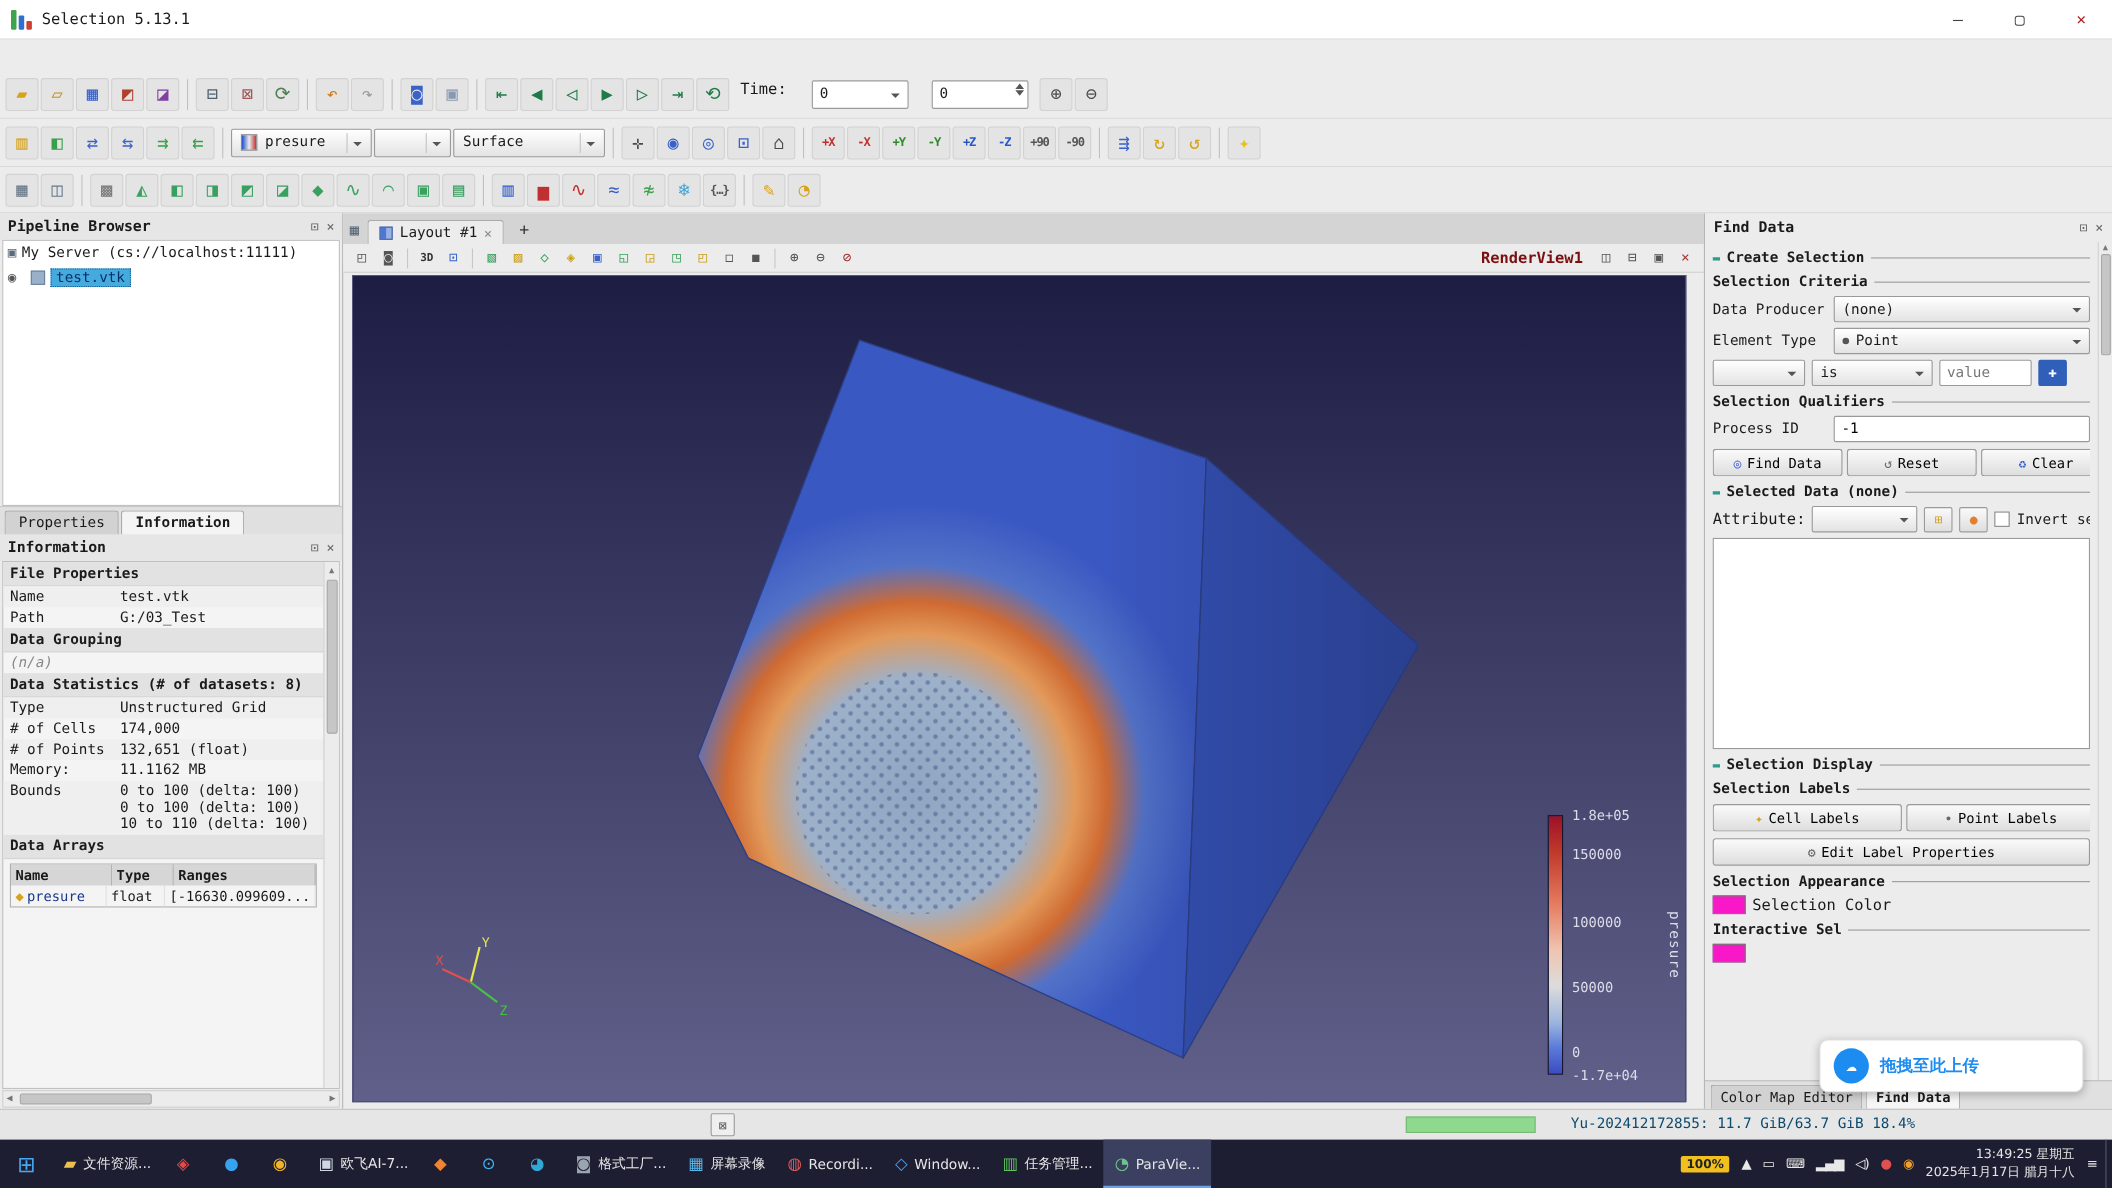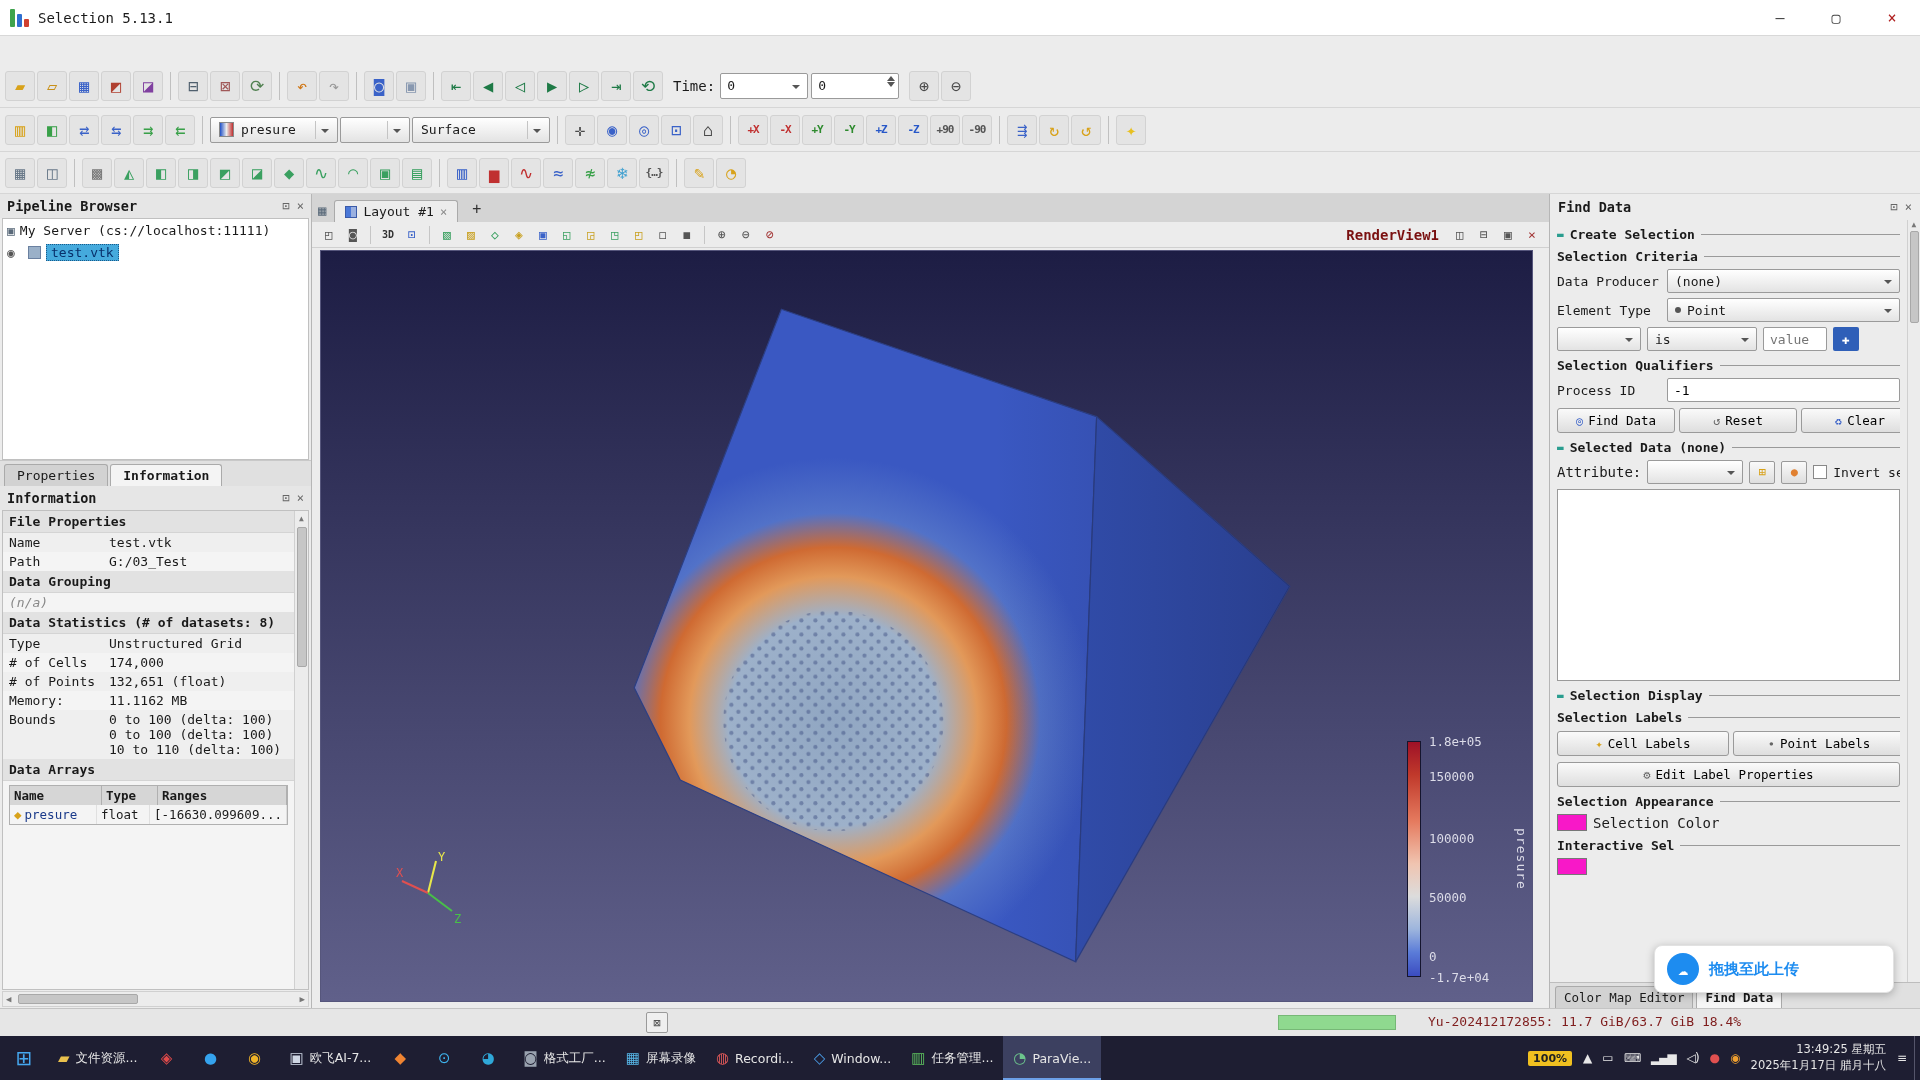--- a/index.html
+++ b/index.html
@@ -26,21 +26,21 @@
   #tb1{top:64px;height:44px}
   #tb2{top:108px;height:44px}
   #tb3{top:152px;height:42px}
   .ticon{width:30px;height:30px;display:inline-flex;align-items:center;justify-content:center;font-size:17px;border-radius:3px;flex:0 0 auto;background:#e4e4e4;border:1px solid #d2d2d2}
   .ticon.tx{font-size:11px;font-weight:bold;letter-spacing:-1px}
   .tsep{width:1px;height:28px;background:#c0c0c0;margin:0 5px;flex:0 0 auto}
   .combo{height:26px;background:linear-gradient(#ffffff,#e3e3e3);border:1px solid #9a9a9a;border-radius:2px;display:inline-flex;align-items:center;padding:0 26px 0 8px;position:relative;font-size:13px;flex:0 0 auto;white-space:nowrap}
   .combo::after{content:"";position:absolute;right:8px;top:11px;border:4px solid transparent;border-top-color:#555}
   .combo::before{content:"";position:absolute;right:21px;top:3px;bottom:3px;border-left:1px solid #c4c4c4}
   .cic{width:15px;height:15px;margin-right:7px;background:linear-gradient(90deg,#2050c8,#ececec,#c03030);border:1px solid #888;flex:0 0 auto}
-  .time-group{display:flex;align-items:center;gap:3px;margin:0 8px}
+  .time-group{display:flex;align-items:flex-start;gap:21px;margin:0 8px}
   .tlabel{font-size:14px;margin-right:2px}
   .spin{height:26px;width:88px;background:#fff;border:1px solid #9a9a9a;border-radius:2px;display:inline-flex;align-items:center;padding:0 6px;position:relative;font-size:13px}
   .spin.dd::after{content:"";position:absolute;right:7px;top:11px;border:4px solid transparent;border-top-color:#555}
   .ud{position:absolute;right:3px;top:2px;display:flex;flex-direction:column;gap:1px}
   .ud i{width:0;height:0;border:4px solid transparent}
   .ud .up{border-bottom:5px solid #555;border-top:none}
   .ud .dn{border-top:5px solid #555;border-bottom:none}
 
   
   .main{position:absolute;top:194px;left:0;right:0;bottom:72px}
@@ -113,21 +113,21 @@
   .fd-sec{display:flex;align-items:center;gap:6px;font-weight:bold;font-size:13px;margin:7px 0 3px;white-space:nowrap}
   .fd-line{flex:1;border-top:1px solid #9a9a9a}
   .sec-ic{color:#2a9d8f;font-size:11px}
   .fd-row{display:flex;align-items:center;gap:6px;margin:5px 0;white-space:nowrap}
   .fd-label{width:104px;flex:0 0 auto;font-size:13px}
   .fd-combo{flex:1;height:24px;background:linear-gradient(#ffffff,#e3e3e3);border:1px solid #9a9a9a;border-radius:2px;display:inline-flex;align-items:center;padding:0 20px 0 7px;position:relative;font-size:13px;min-width:0}
   .fd-combo::after{content:"";position:absolute;right:7px;top:10px;border:4px solid transparent;border-top-color:#555}
   .fd-combo.w84{flex:0 0 84px}.fd-combo.w110{flex:0 0 110px}
   .dot{width:6px;height:6px;border-radius:50%;background:#555;margin-right:6px;flex:0 0 auto}
   .fd-input{height:24px;border:1px solid #9a9a9a;border-radius:2px;background:#fff;padding:0 6px;font-family:inherit;font-size:13px}
-  .fd-input.w62{width:64px}.fd-input.flex1{flex:1;min-width:0}
+  .fd-input.w62{width:84px}.fd-input.flex1{flex:1;min-width:0}
   .fd-plus{width:26px;height:24px;background:#2f5fb8;color:#fff;display:inline-flex;align-items:center;justify-content:center;border-radius:2px;font-size:13px;flex:0 0 auto}
   .fd-btnrow{display:flex;gap:4px;margin:6px 0;overflow:hidden}
   .fd-btn{flex:0 0 118px;height:25px;display:inline-flex;align-items:center;justify-content:center;gap:5px;background:linear-gradient(#fafafa,#dedede);border:1px solid #9a9a9a;border-radius:3px;font-family:inherit;font-size:12.5px;white-space:nowrap;overflow:hidden}
   .fd-btn.w172{flex:0 0 172px}
   .fd-btn.full{width:100%;flex:none;display:flex;margin:5px 0}
   .bic{font-size:12px;color:#3a62c8}
   .bic.yellow{color:#d8a21a}.bic.gray{color:#666}
   .mini-btn{width:26px;height:23px;display:inline-flex;align-items:center;justify-content:center;background:linear-gradient(#fafafa,#dedede);border:1px solid #9a9a9a;border-radius:2px;font-size:12px;flex:0 0 auto}
   .mini-btn.yellow{color:#d8a21a}.mini-btn.orange{color:#e08030}
   .fd-check{width:14px;height:14px;background:#fff;border:1px solid #888;flex:0 0 auto}
@@ -140,21 +140,21 @@
   .rp-scroll{position:absolute;right:0;top:26px;bottom:26px;width:13px;background:#ececec;border-left:1px solid #d0d0d0;display:flex;flex-direction:column;align-items:center;font-size:8px;color:#777}
   .rp-thumb{width:9px;height:92px;background:#c6c6c6;border:1px solid #a8a8a8;border-radius:2px;margin-top:2px}
   .upload-overlay{position:absolute;left:104px;bottom:15px;width:240px;height:48px;background:#fff;border:1px solid #e2e2e2;border-radius:8px;box-shadow:0 2px 8px rgba(0,0,0,.25);display:flex;align-items:center;gap:10px;padding:0 12px;z-index:5}
   .uo-ic{width:32px;height:32px;border-radius:50%;background:#1d8cf0;color:#fff;display:inline-flex;align-items:center;justify-content:center;font-size:17px;flex:0 0 auto}
   .uo-text{color:#1d8cf0;font-weight:bold;font-size:15px;white-space:nowrap}
 
   
   .statusbar{position:absolute;left:0;right:0;top:1008px;height:28px;background:#e6e6e6;border-top:1px solid #c4c4c4}
   .abort-btn{position:absolute;left:646px;top:3px;width:22px;height:21px;border:1px solid #9a9a9a;background:#efefef;display:flex;align-items:center;justify-content:center;font-size:12px;color:#555;border-radius:2px}
   .progress{position:absolute;left:1278px;top:6px;width:118px;height:15px;background:#8fd98f;border:1px solid #76b876}
-  .status-msg{position:absolute;left:1428px;top:5px;font-size:13px;color:#7f1d1d;white-space:nowrap}
+  .status-msg{position:absolute;left:1428px;top:5px;font-size:13px;color:#0c4a6e;white-space:nowrap}
 
   
   .taskbar{position:absolute;left:0;right:0;bottom:0;height:44px;background:#1e1e32;display:flex;align-items:stretch;color:#e6e6e6;font-family:"DejaVu Sans",sans-serif}
   .tb-start{width:48px;display:flex;align-items:center;justify-content:center;font-size:20px;color:#45a8f0}
   .tb-app{display:flex;align-items:center;gap:6px;padding:0 10px;min-width:44px;justify-content:center;font-size:12.5px;white-space:nowrap}
   .tb-app[data-state="active"]{background:#3c4060;box-shadow:inset 0 -2px 0 #6ca0e8}
   .tb-ic{font-size:15px}
   .tb-label{max-width:86px;overflow:hidden}
   .tray{margin-left:auto;display:flex;align-items:center;gap:11px;padding-right:8px}
   .battery{background:#f0c020;color:#222;font-size:11px;padding:1px 5px;border-radius:2px;font-weight:bold}

